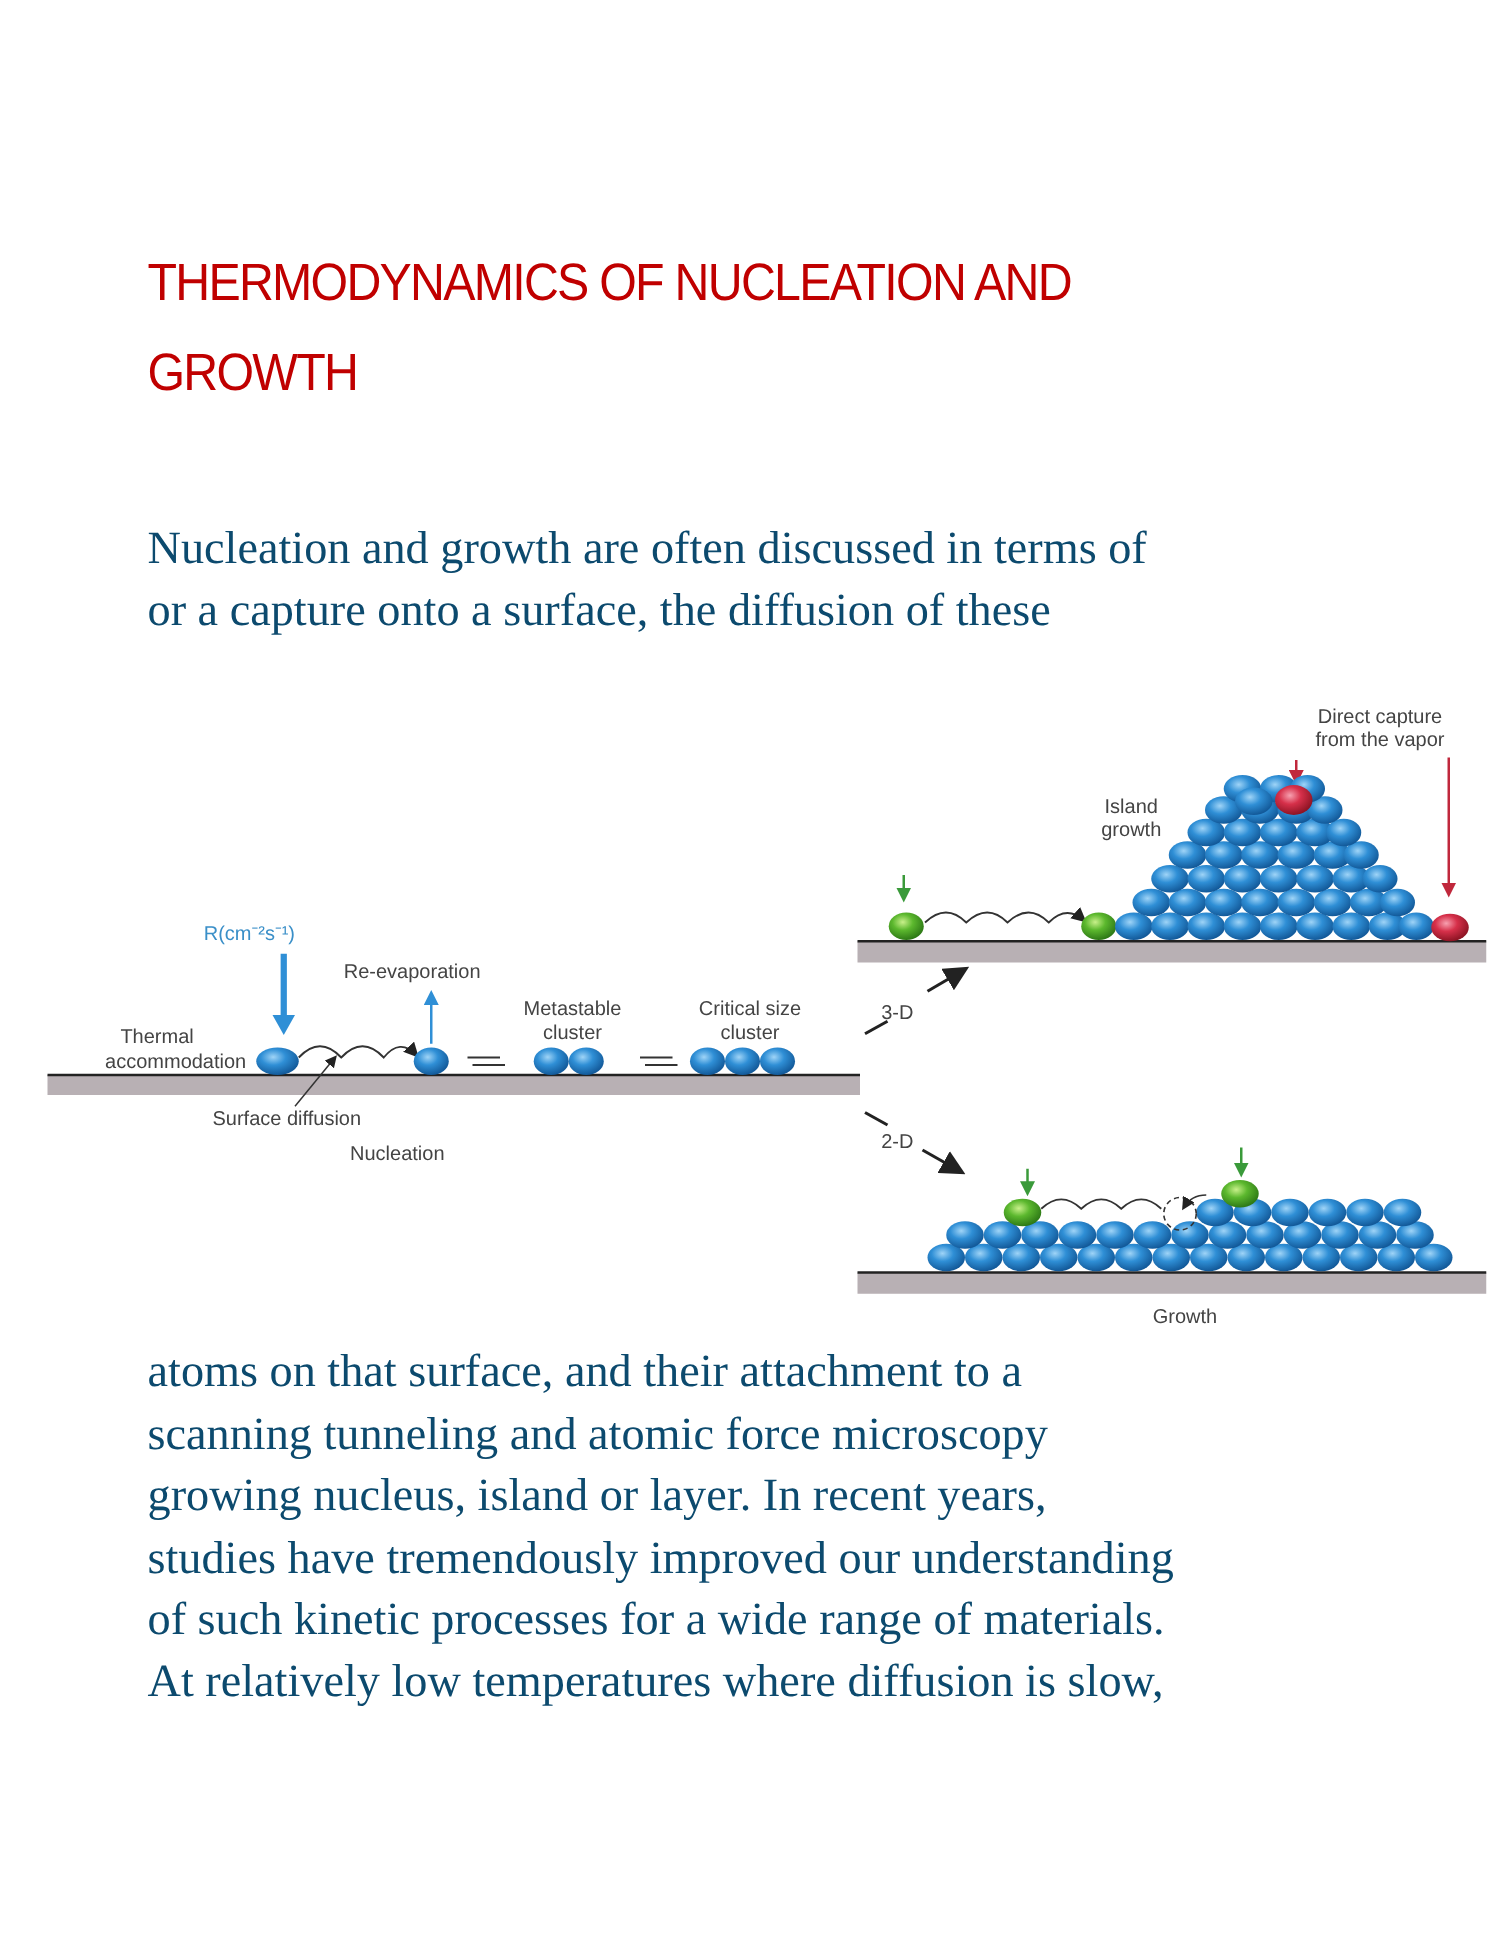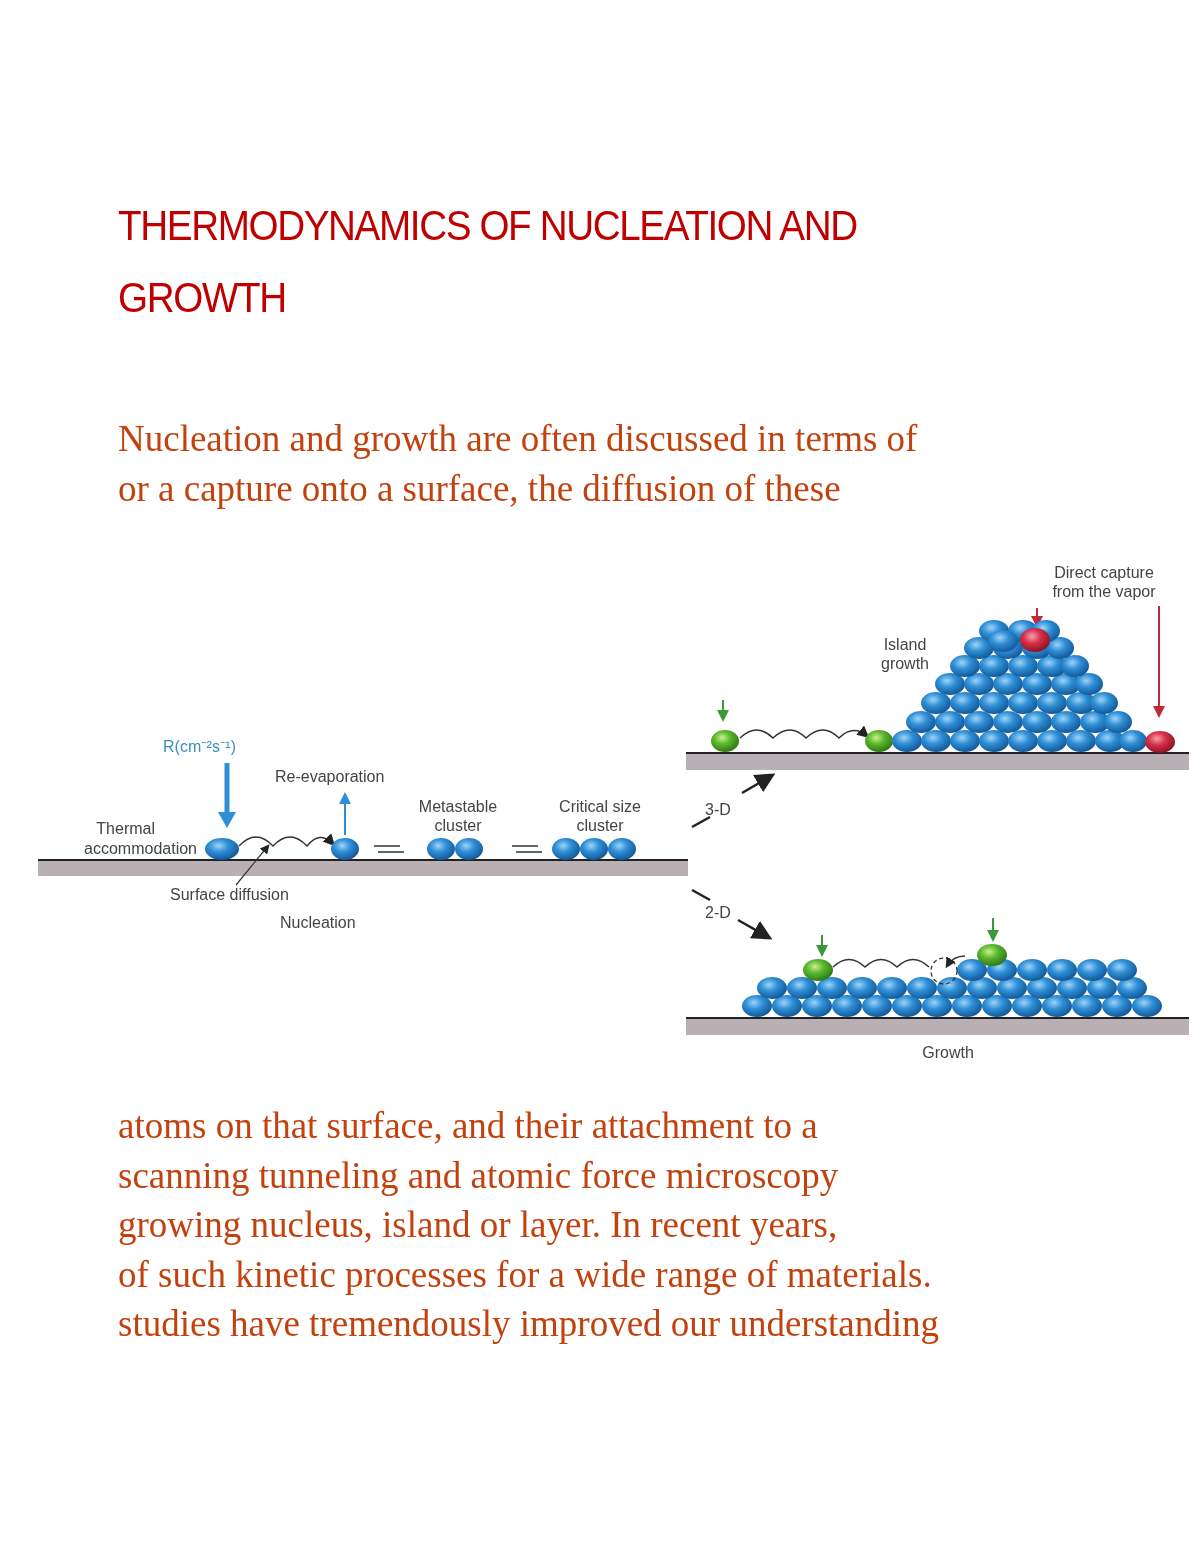--- a/index.html
+++ b/index.html
@@ -5,26 +5,26 @@
   html, body { margin: 0; padding: 0; background: #ffffff; }
   body { width: 1200px; height: 1553px; position: relative; overflow: hidden; }
   .title {
     position: absolute; left: 118px; top: 190px; width: 960px;
     font-family: "Liberation Sans", sans-serif; color: #c00000;
     font-size: 42px; line-height: 72px; letter-spacing: -1.5px;
     transform: scaleX(0.92); transform-origin: left top;
   }
   .para {
     position: absolute; left: 118px; width: 1000px;
-    font-family: "Liberation Serif", serif; color: #c2410c;
+    font-family: "Liberation Serif", serif; color: #0c4a6e;
     font-size: 37px; line-height: 49.5px;
   }
   .para div { white-space: nowrap; }
   #para1 { top: 414px; }
-  #para2 { top: 1073px; margin-top: 28px; }
+  #para2 { top: 1073px; }
   #figure { position: absolute; left: 0; top: 555px; width: 1200px; height: 510px; }
   .lbl { font-family: "Liberation Sans", sans-serif; font-size: 16px; fill: #444; }
   .lbl-blue { fill: #3a8fc8; }
 </style>
 </head>
 <body>
 
 <div class="title">
   <div>THERMODYNAMICS OF NUCLEATION AND</div>
   <div>GROWTH</div>
@@ -245,15 +245,16 @@
     <line x1="993" y1="918" x2="993" y2="936" stroke="#3a9a3a" stroke-width="2" marker-end="url(#mGreen)"></line>
 
     <text x="948" y="1058" text-anchor="middle" class="lbl">Growth</text>
   </g>
 </svg>
 
 <div class="para" id="para2">
   <div>atoms on that surface, and their attachment to a</div>
   <div>scanning tunneling and atomic force microscopy</div>
   <div>growing nucleus, island or layer. In recent years,</div>
+  <div>studies have tremendously improved our understanding</div>
   <div>of such kinetic processes for a wide range of materials.</div>
-  <div>studies have tremendously improved our understanding</div>
+  <div>At relatively low temperatures where diffusion is slow,</div>
 </div>
 
 </body></html>

